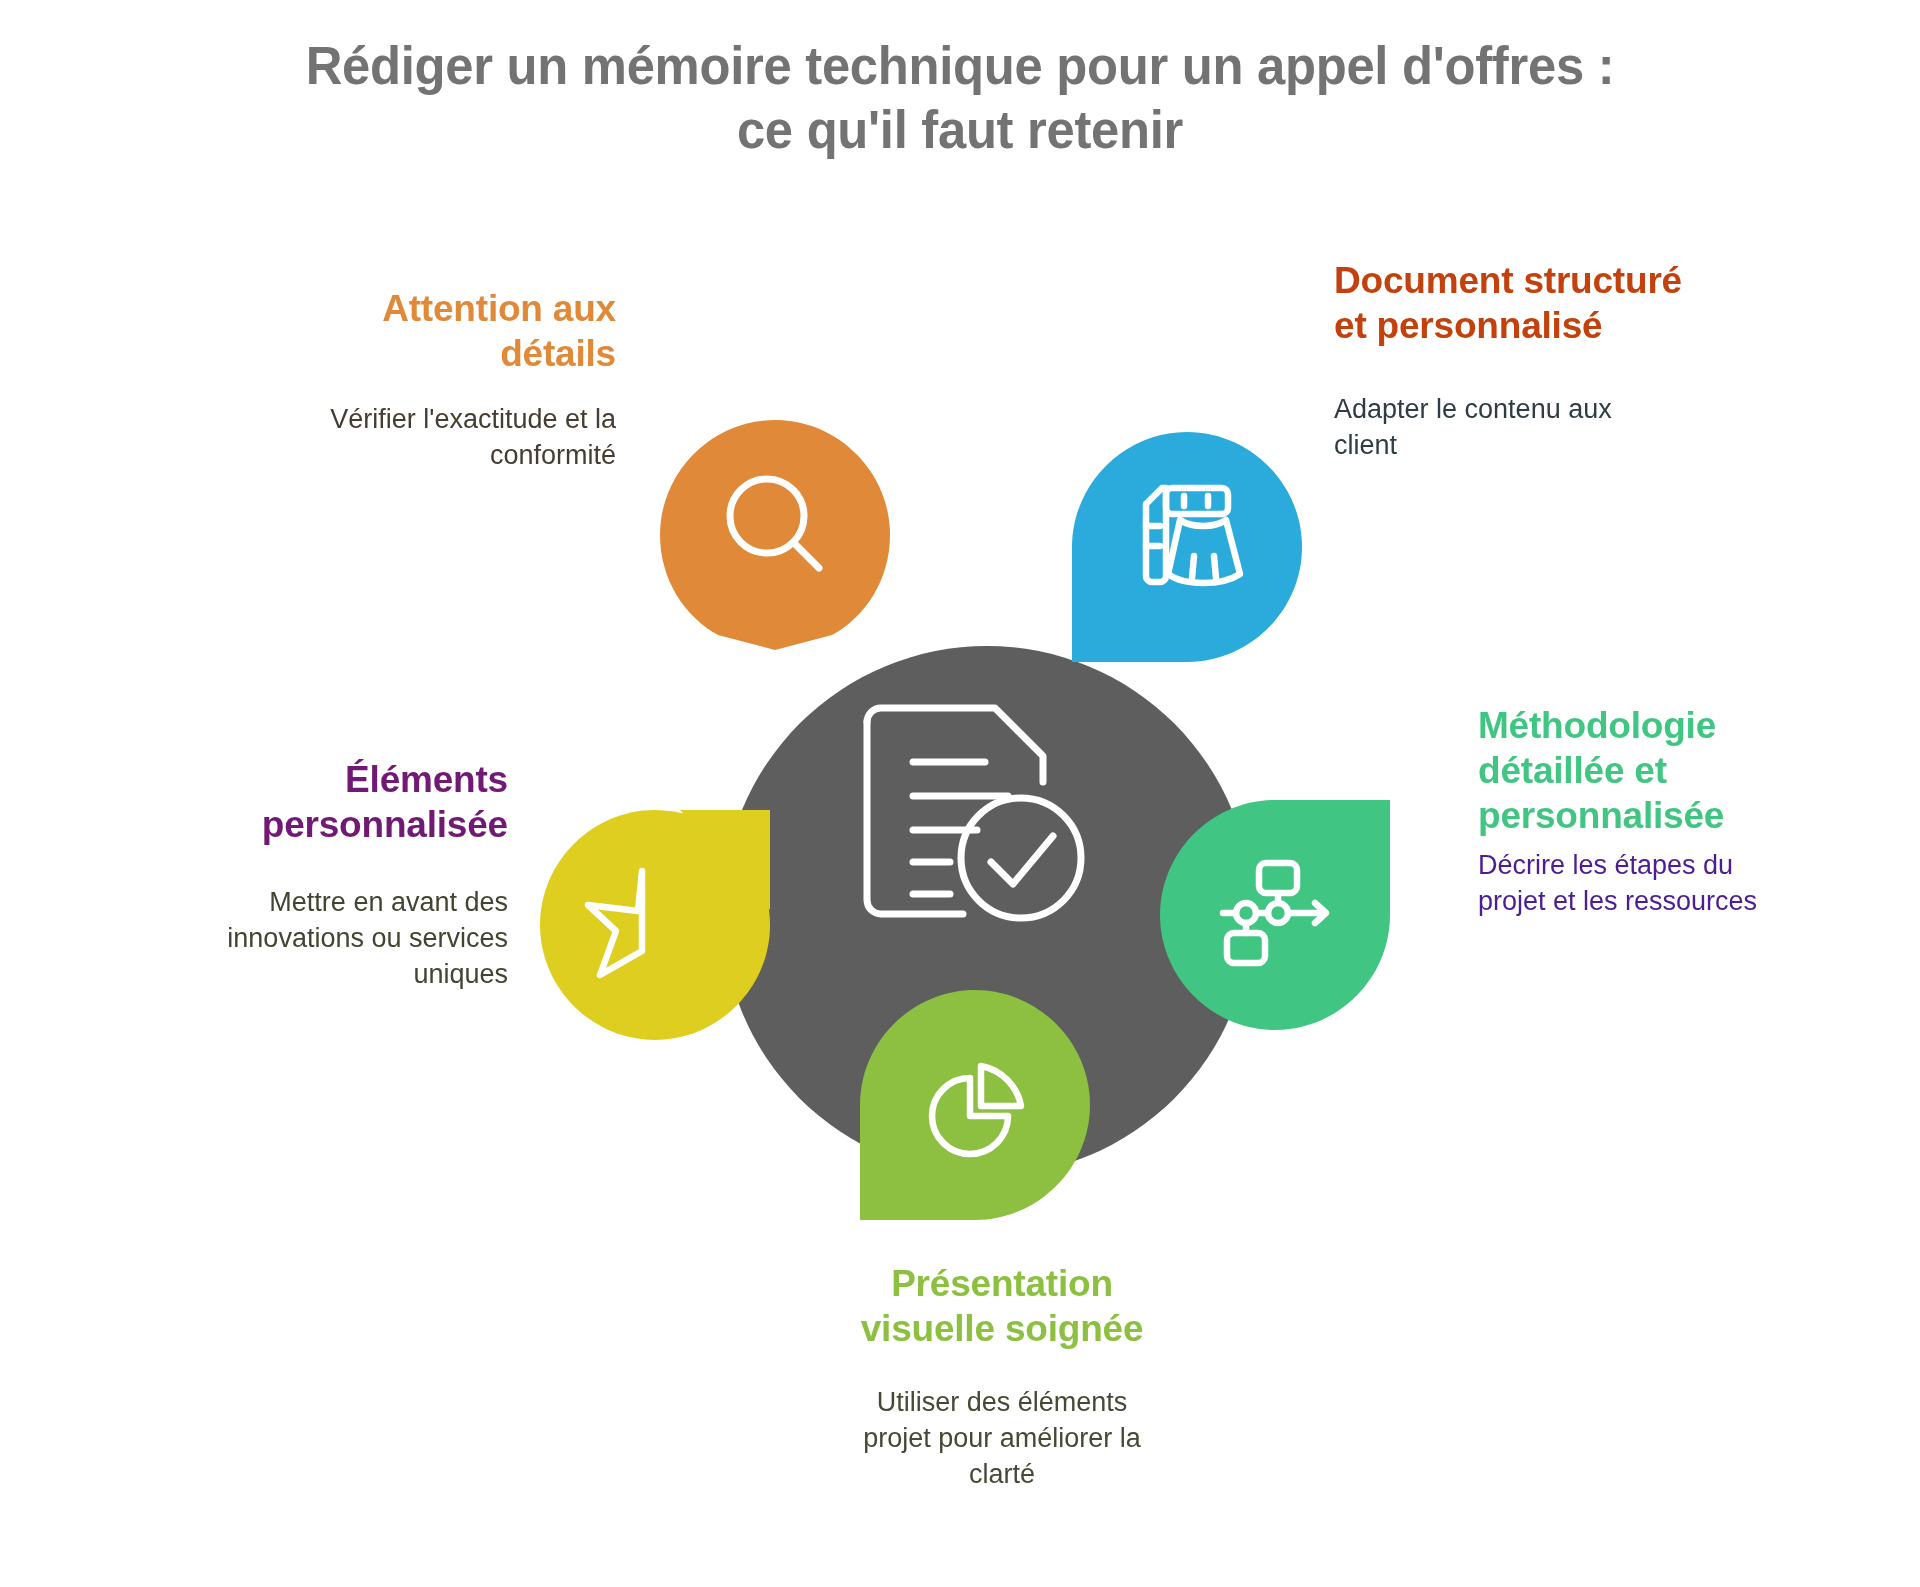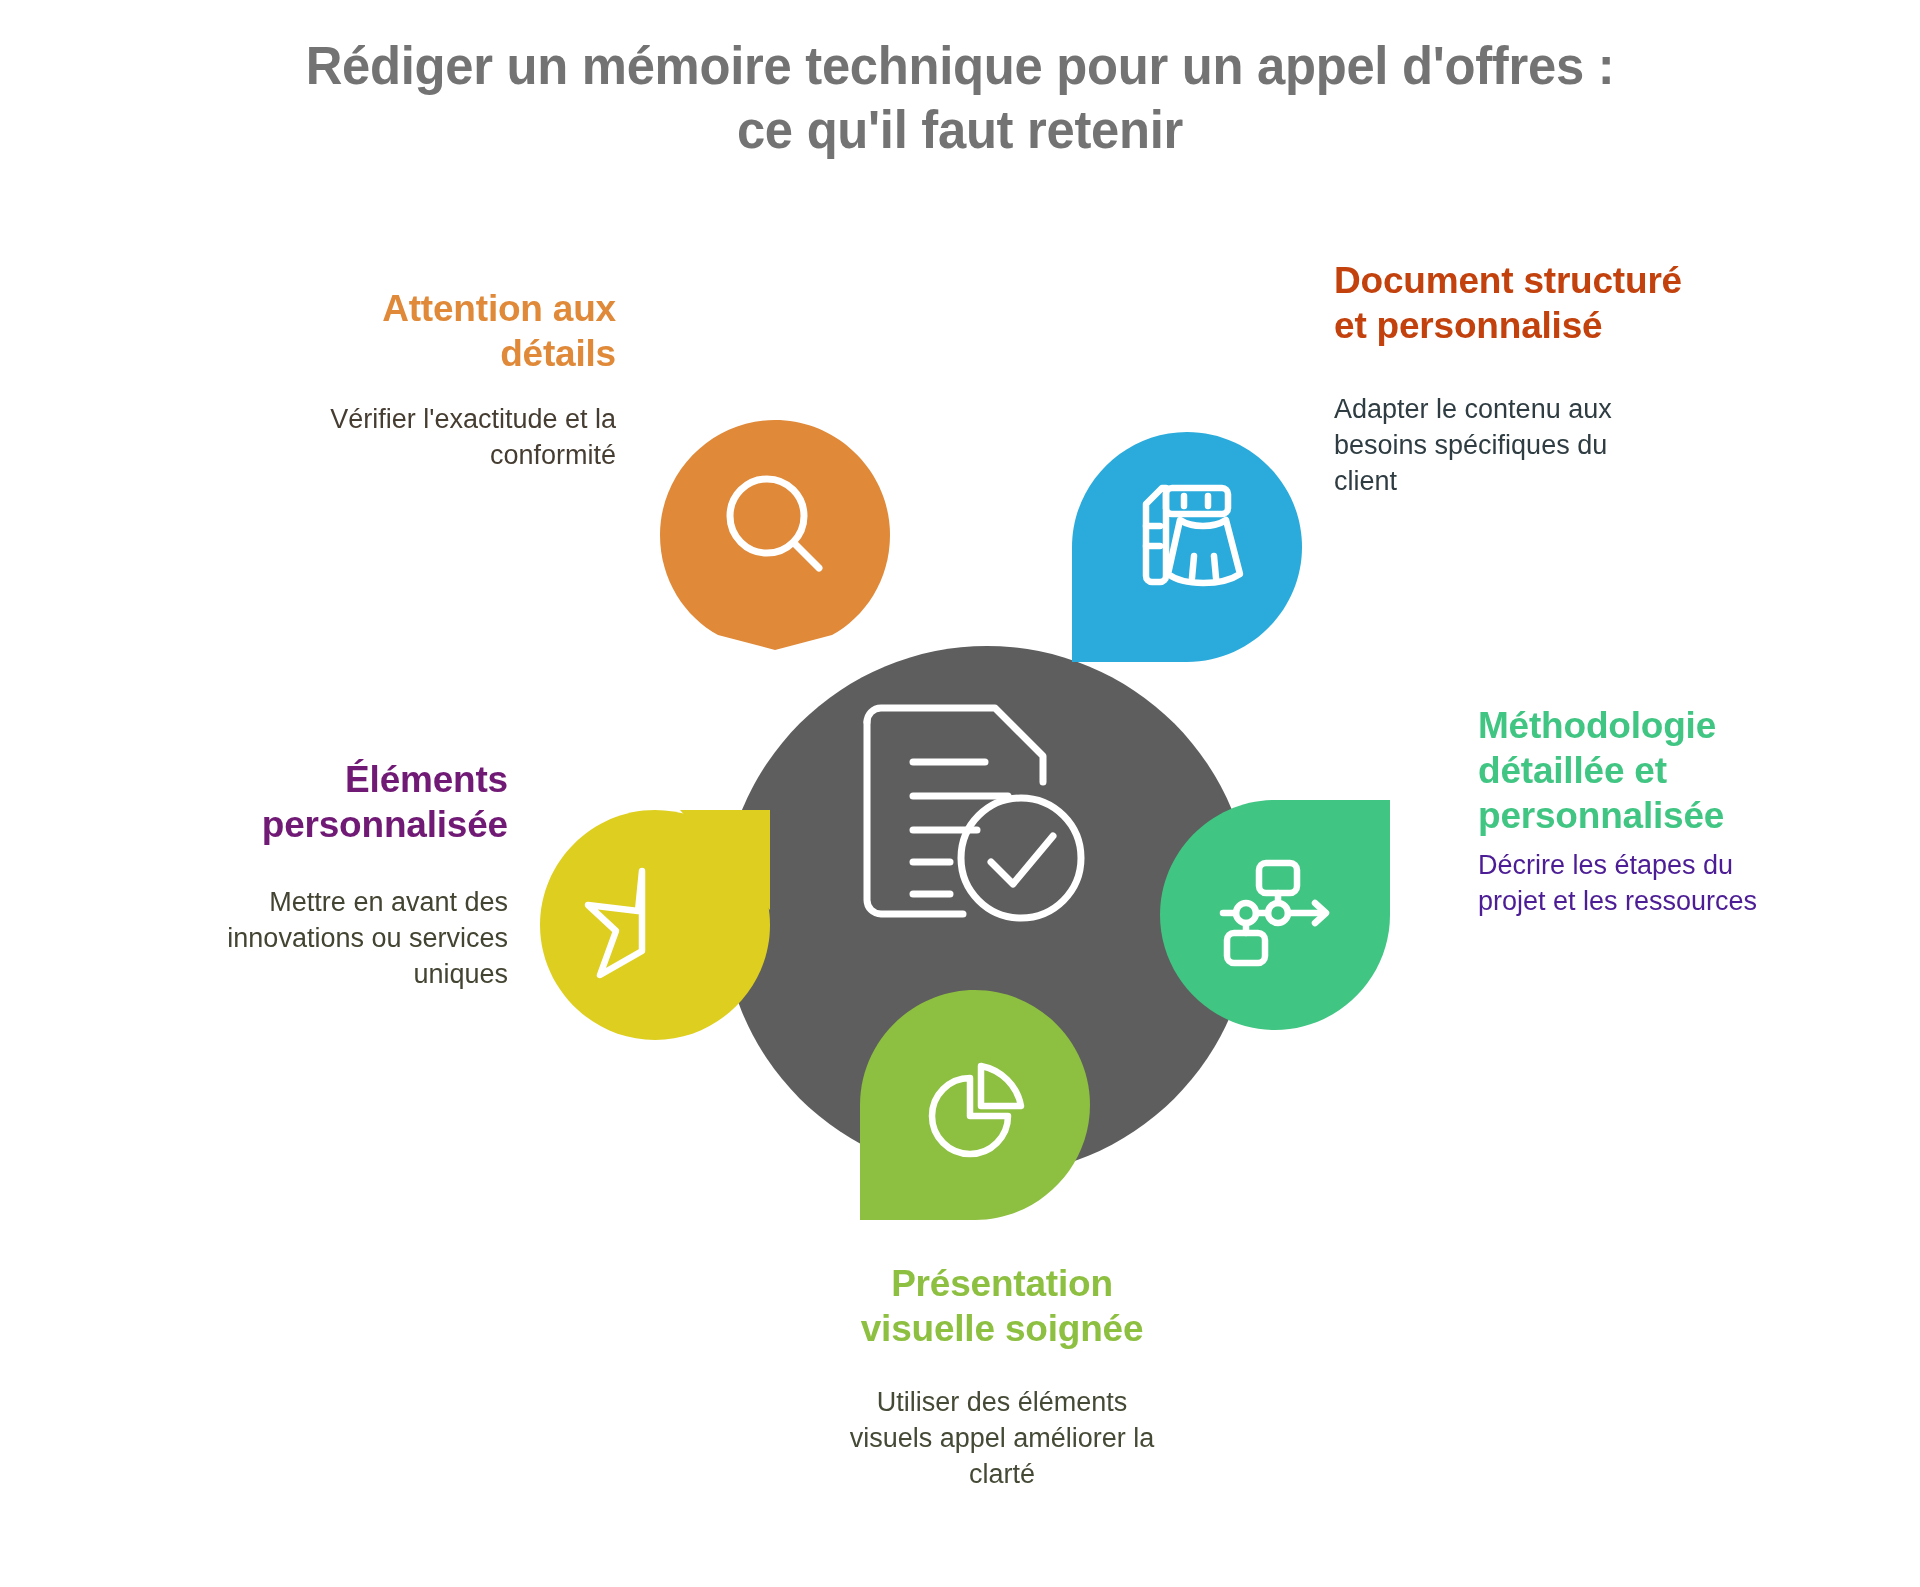--- a/index.html
+++ b/index.html
@@ -233,21 +233,20 @@
   </p>
 </div>
 
 <div class="block" id="block-blue">
   <h3>
     <span class="nowrap-narrow">Document structuré</span>
     <span class="nowrap-narrow">et personnalisé</span>
   </h3>
   <p>
     <span class="nowrap-narrow">Adapter le contenu aux</span>
-    <span class="nowrap-narrow">besoins spécifiques du</span>
     <span class="nowrap-narrow">client</span>
   </p>
 </div>
 
 <div class="block" id="block-green">
   <h3>
     <span class="nowrap-narrow">Méthodologie</span>
     <span class="nowrap-narrow">détaillée et</span>
     <span class="nowrap-narrow">personnalisée</span>
   </h3>
@@ -269,16 +268,16 @@
   </p>
 </div>
 
 <div class="block" id="block-lgreen">
   <h3>
     <span class="nowrap-narrow">Présentation</span>
     <span class="nowrap-narrow">visuelle soignée</span>
   </h3>
   <p>
     <span class="nowrap-narrow">Utiliser des éléments</span>
-    <span class="nowrap-narrow">visuels appel améliorer la</span>
+    <span class="nowrap-narrow">projet pour améliorer la</span>
     <span class="nowrap-narrow">clarté</span>
   </p>
 </div>
 
 </body></html>

